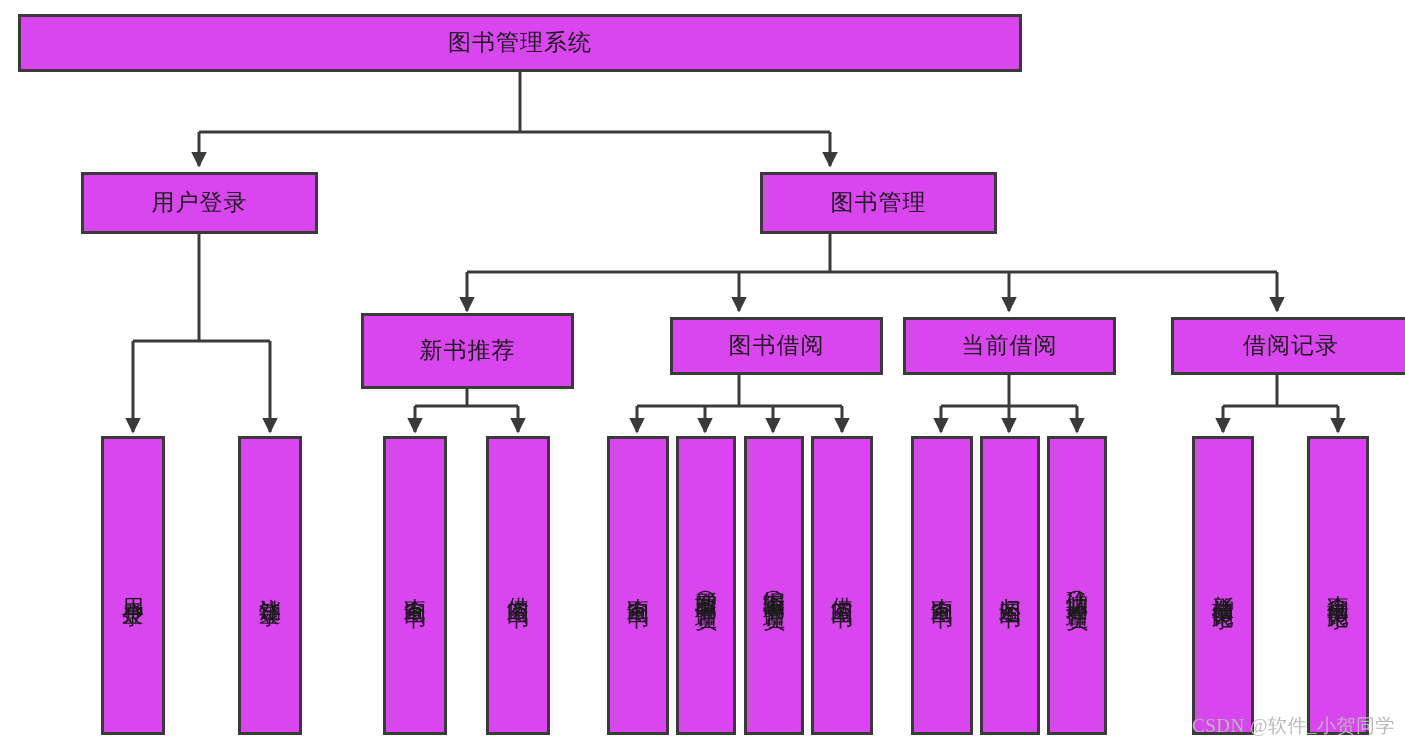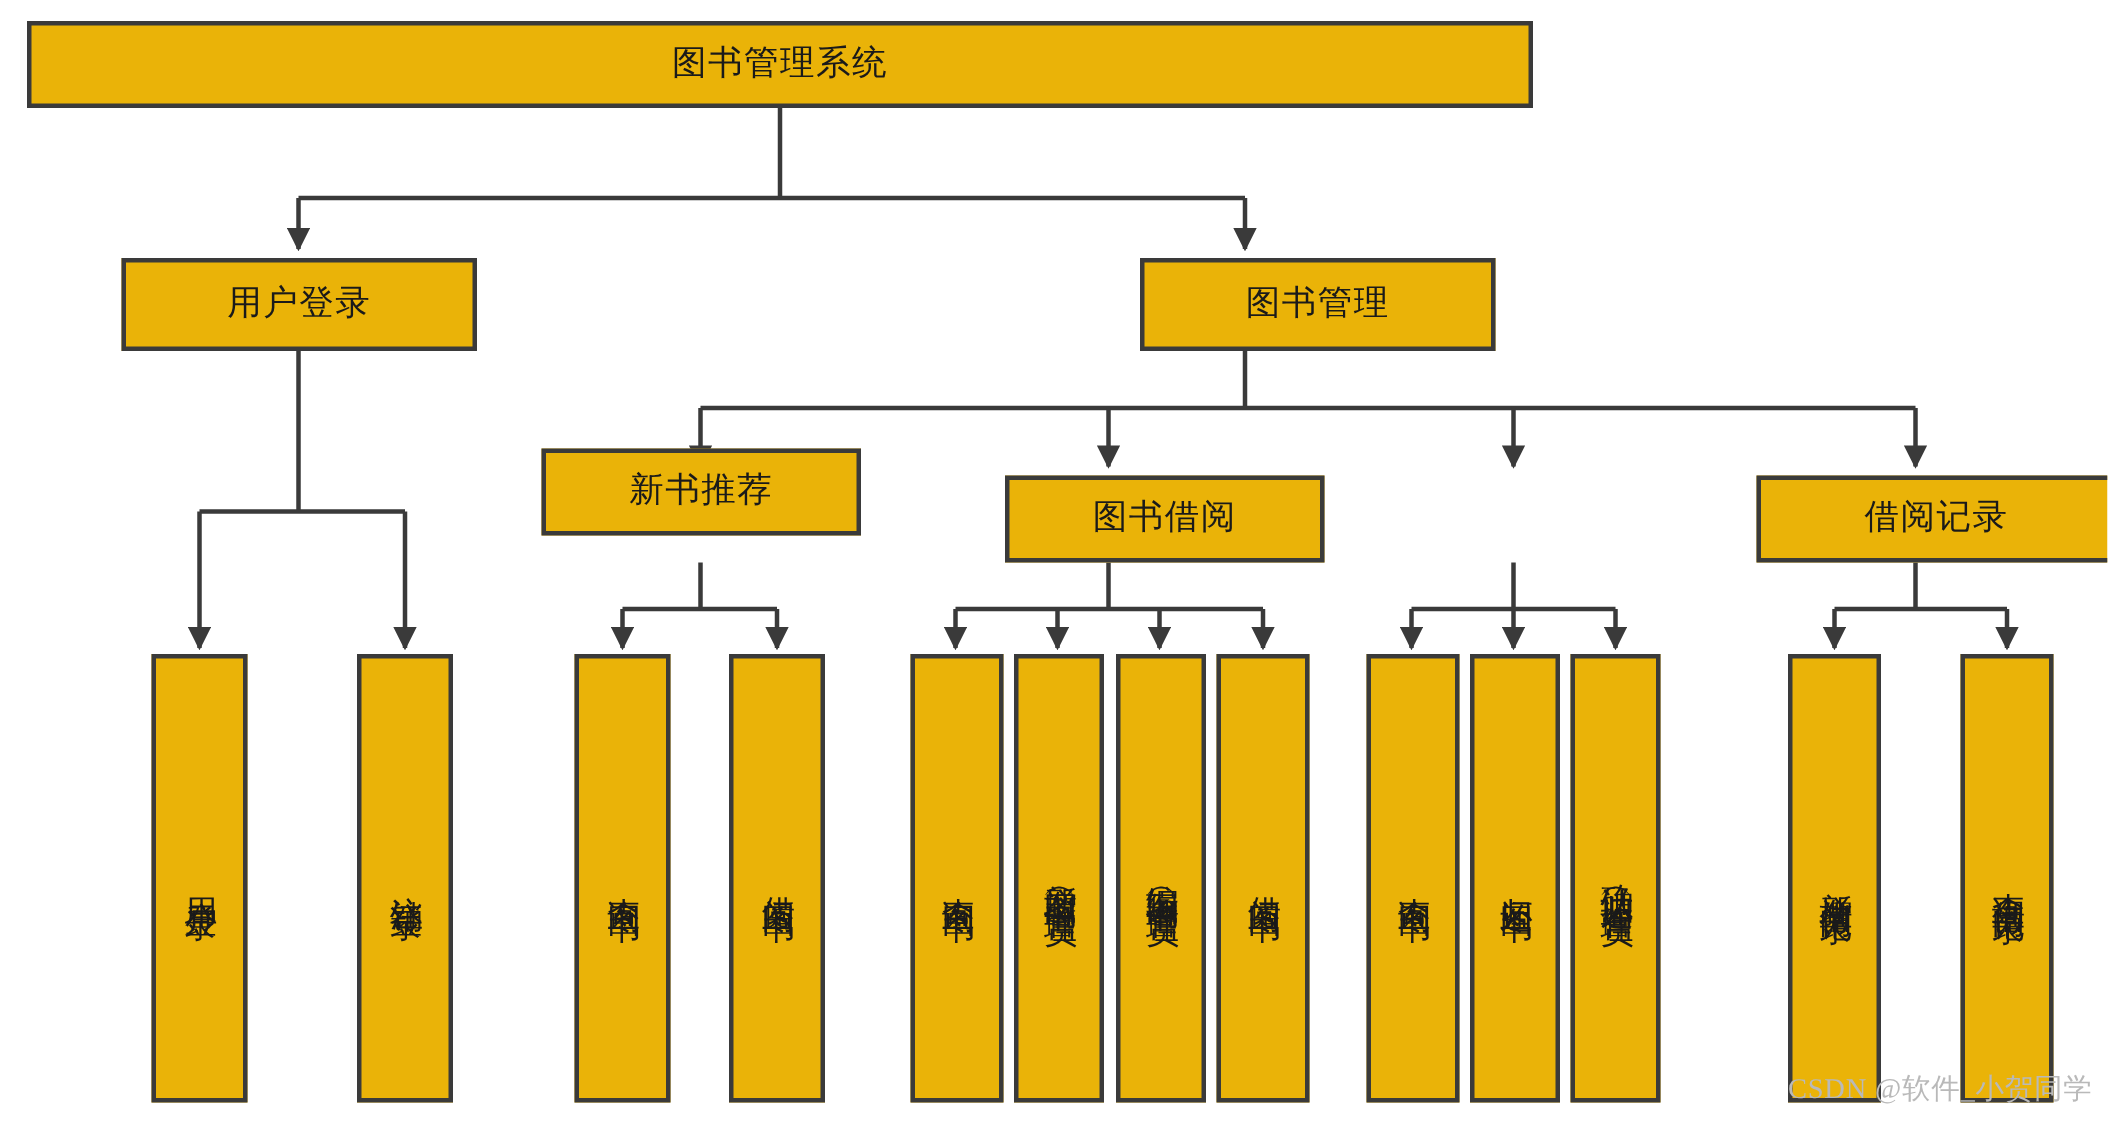--- a/index.html
+++ b/index.html
@@ -22,21 +22,21 @@
     position: absolute;
     left: 0;
     top: 0;
     width: 1405px;
     height: 747px;
     pointer-events: none;
   }
   .node {
     position: absolute;
     box-sizing: border-box;
-    background: #eab308;
+    background: #d946ef;
     border: 3px solid #3a3a3a;
     display: flex;
     align-items: center;
     justify-content: center;
     color: #1a1a1a;
   }
   .node.horiz {
     font-size: 23px;
     letter-spacing: 1px;
     line-height: 1.2;
@@ -121,25 +121,28 @@
     <span>图书管理系统</span>
   </div>
 
   <div class="node horiz" style="left:81px; top:172px; width:237px; height:62px;">
     <span>用户登录</span>
   </div>
   <div class="node horiz" style="left:712px; top:172px; width:237px; height:62px;margin-left:48px;">
     <span>图书管理</span>
   </div>
 
-  <div class="node horiz" style="left:361px; top:299px; width:213px; height:58px;">
+  <div class="node horiz" style="left:361px; top:313px; width:213px; height:76px;">
     <span>新书推荐</span>
   </div>
   <div class="node horiz" style="left:670px; top:317px; width:213px; height:58px;">
     <span>图书借阅</span>
+  </div>
+  <div class="node horiz" style="left:903px; top:317px; width:213px; height:58px;">
+    <span>当前借阅</span>
   </div>
   <div class="node horiz" style="left:1171px; top:317px; width:240px; height:58px;">
     <span>借阅记录</span>
   </div>
 
   <div class="node vert" style="left:101px; top:436px; width:64px; height:299px;">
     <span class="vtext">用户登录</span>
   </div>
   <div class="node vert" style="left:238px; top:436px; width:64px; height:299px;">
     <span class="vtext">注销登录</span>

